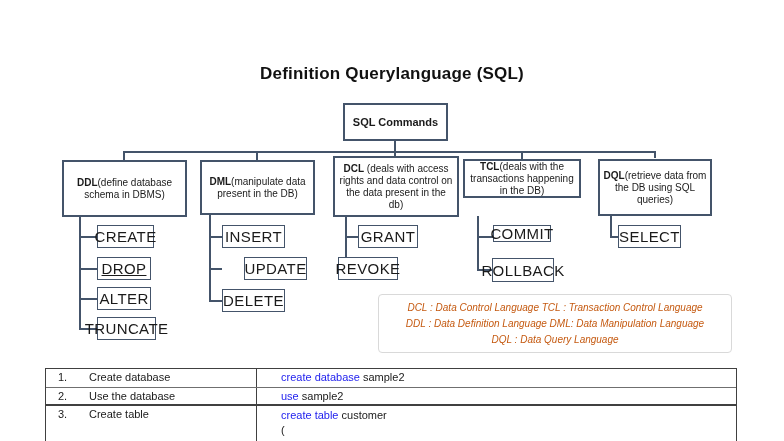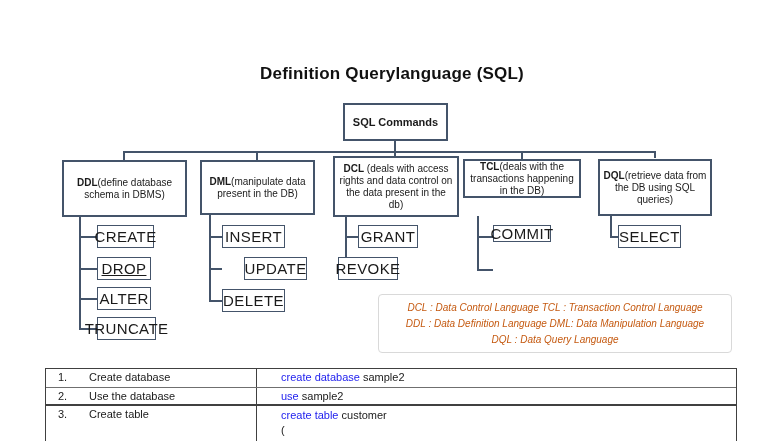--- a/index.html
+++ b/index.html
@@ -162,20 +162,23 @@
   <div class="node leaf-node" style="left:338px; top:257px; width:60px; height:23px;">
       <span>REVOKE</span>
     </div>
 
   <div class="vline" style="left:477px; top:216px; height:54px;"></div>
   <div class="hline" style="left:477px; top:236px; width:16px;"></div>
   <div class="hline" style="left:477px; top:269px; width:16px;"></div>
   <div class="node leaf-node" style="left:493px; top:225px; width:58px; height:17px;">
       <span>COMMIT</span>
     </div>
+  <div class="node leaf-node" style="left:492px; top:258px; width:62px; height:24px;">
+      <span>ROLLBACK</span>
+    </div>
 
   <div class="vline" style="left:610px; top:216px; height:21px;"></div>
   <div class="hline" style="left:610px; top:236px; width:8px;"></div>
   <div class="node leaf-node" style="left:618px; top:225px; width:63px; height:23px;">
       <span>SELECT</span>
     </div>
 
   <div class="legend-box">
     <div>DCL : Data Control Language TCL : Transaction Control Language</div>
     <div>DDL : Data Definition Language DML: Data Manipulation Language</div>

